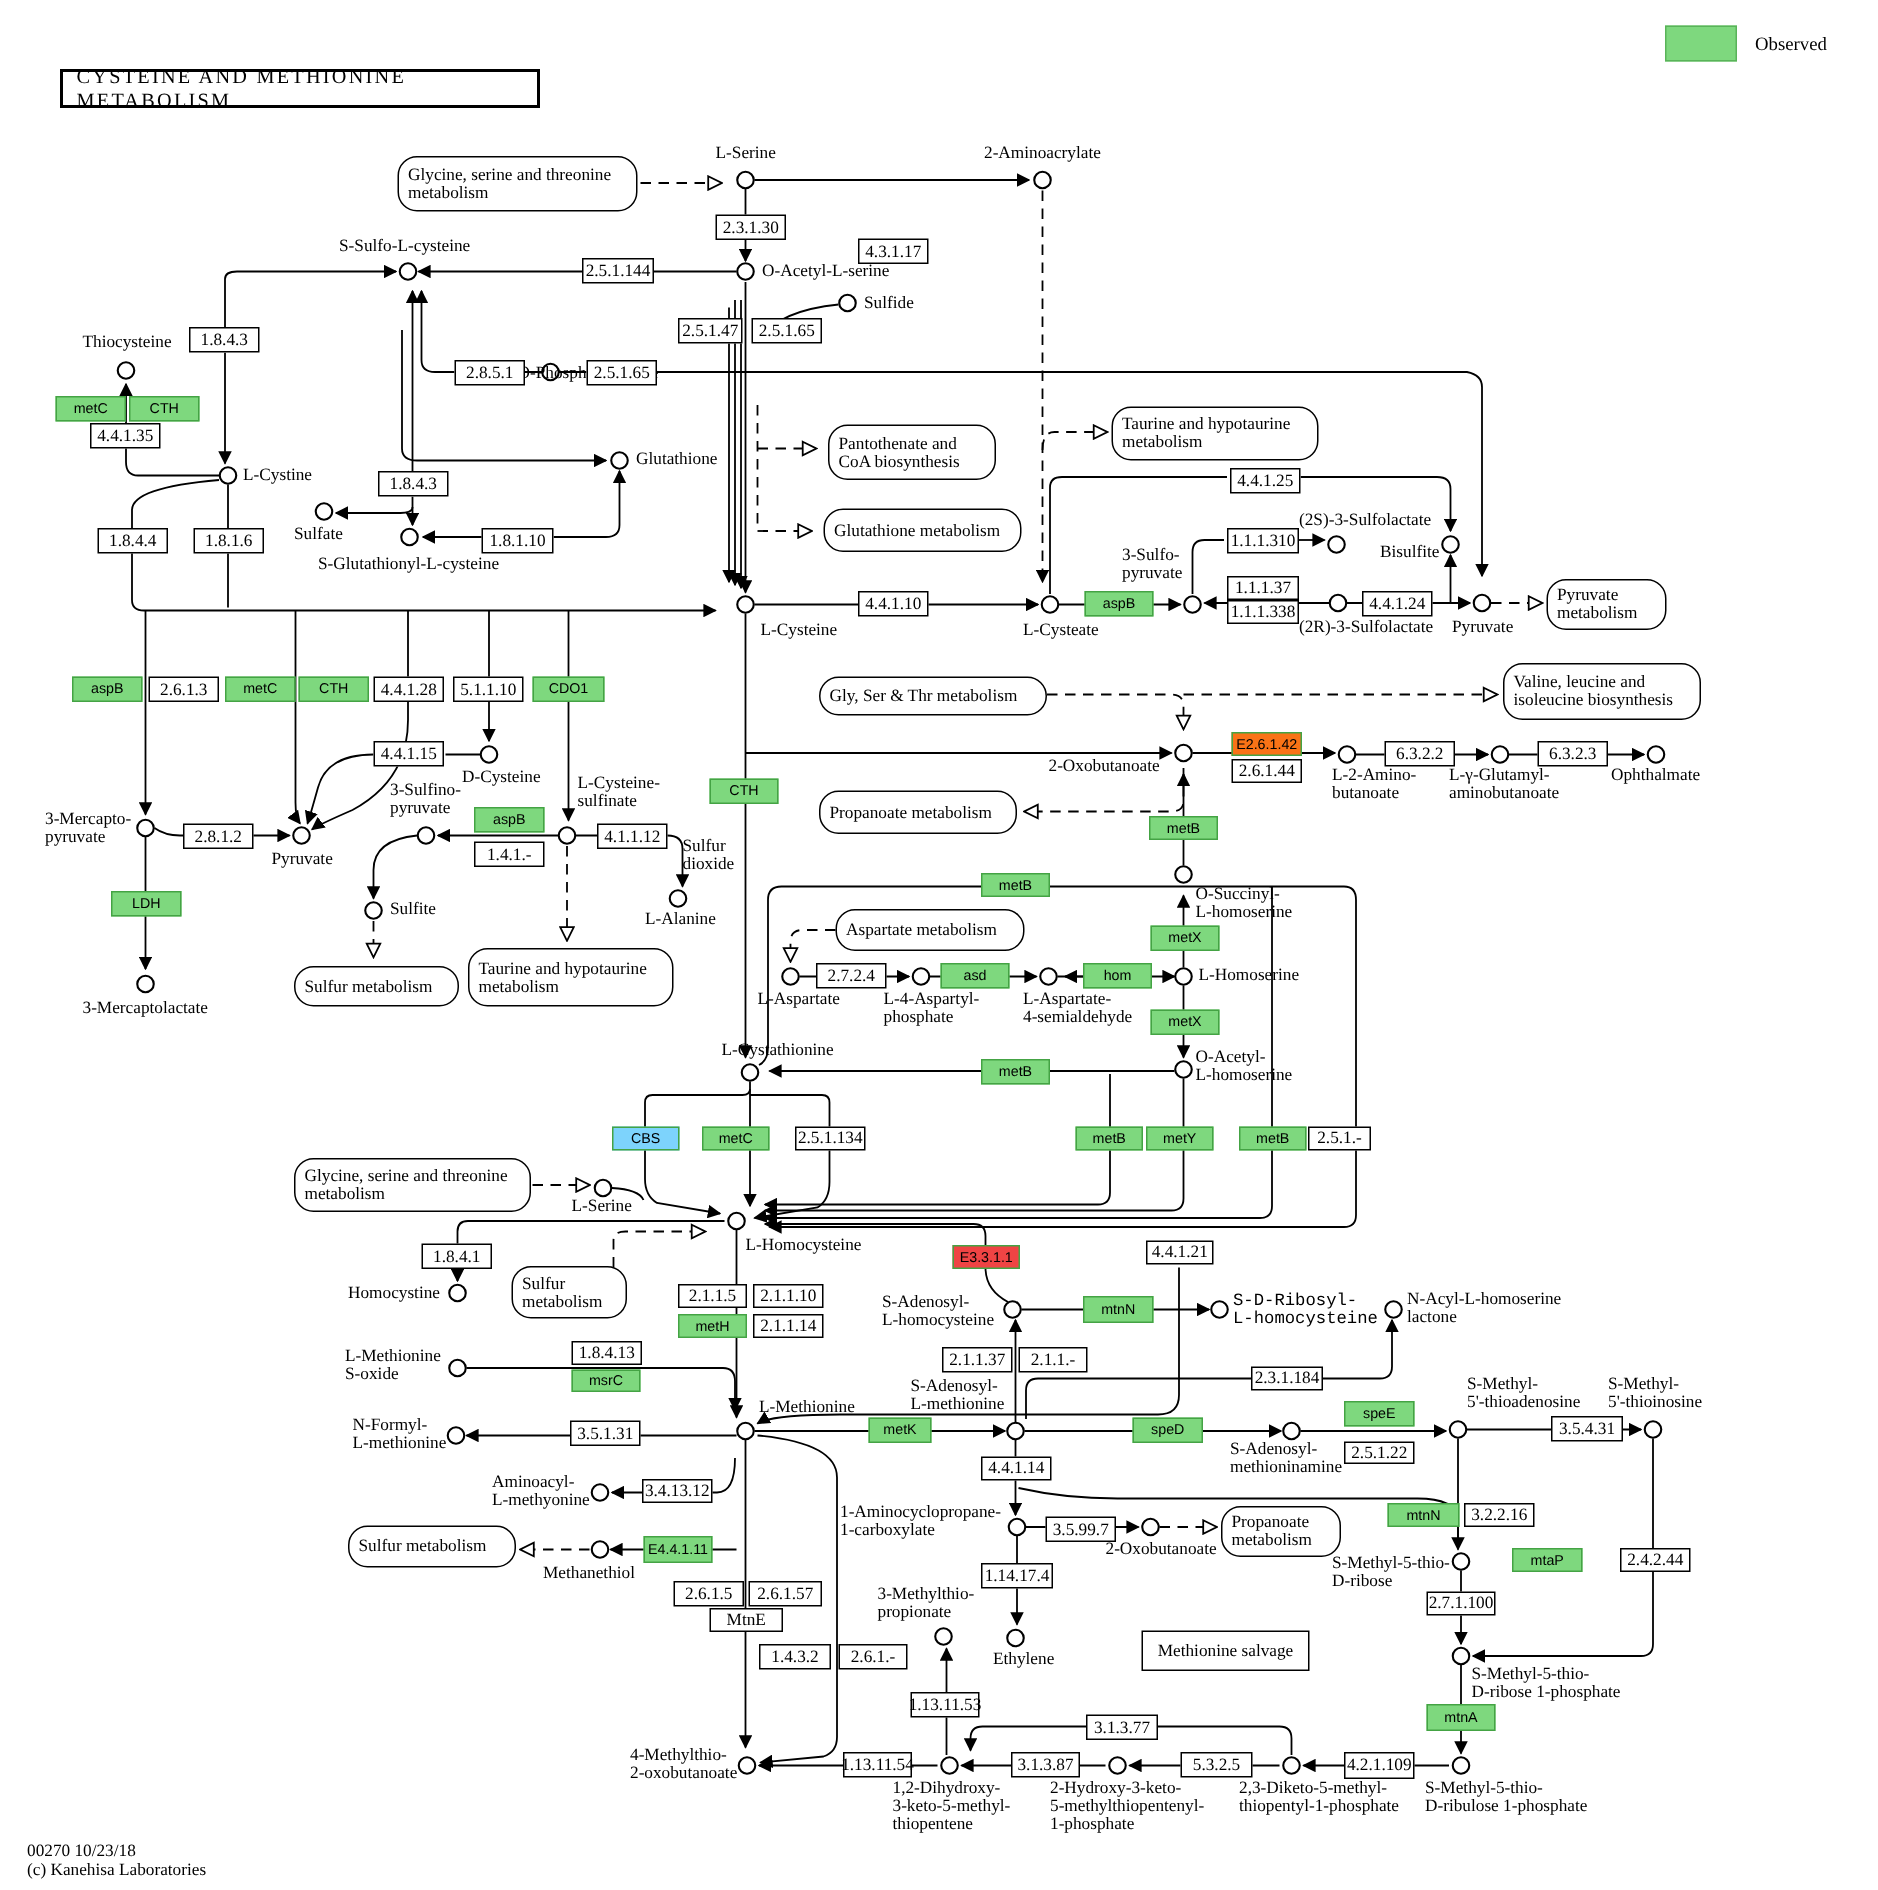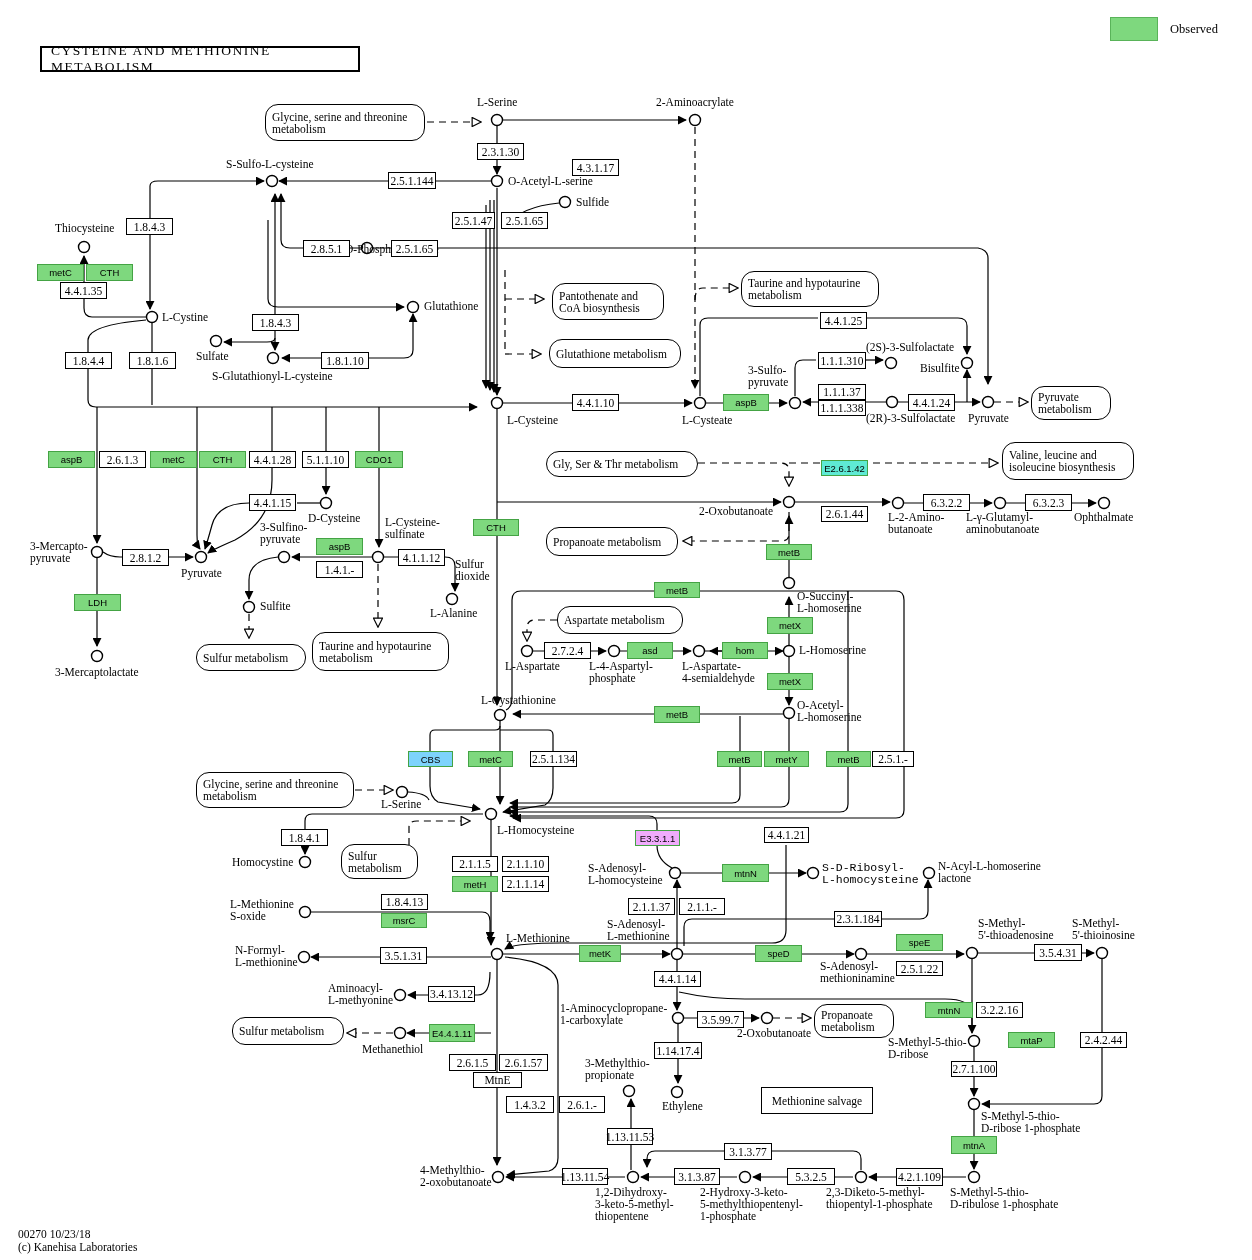--- a/index.html
+++ b/index.html
@@ -483,21 +483,21 @@
     <div class="ebox gbox" style="left: 199px; top: 451px; width: 47px; height: 17px; background: rgb(126, 216, 126); border-color: rgb(68, 163, 68);">CTH</div>
     <div class="ebox" style="left: 249px; top: 451px; width: 47px; height: 17px;">4.4.1.28</div>
     <div class="ebox" style="left: 302px; top: 451px; width: 47px; height: 17px;">5.1.1.10</div>
     <div class="ebox gbox" style="left: 355px; top: 451px; width: 48px; height: 17px; background: rgb(126, 216, 126); border-color: rgb(68, 163, 68);">CDO1</div>
     <div class="ebox" style="left: 249px; top: 494px; width: 47px; height: 17px;">4.4.1.15</div>
     <div class="ebox" style="left: 122px; top: 549px; width: 47px; height: 17px;">2.8.1.2</div>
     <div class="ebox gbox" style="left: 316px; top: 538px; width: 47px; height: 17px; background: rgb(126, 216, 126); border-color: rgb(68, 163, 68);">aspB</div>
     <div class="ebox" style="left: 316px; top: 561px; width: 47px; height: 17px;">1.4.1.-</div>
     <div class="ebox" style="left: 398px; top: 549px; width: 47px; height: 17px;">4.1.1.12</div>
     <div class="ebox gbox" style="left: 473px; top: 519px; width: 46px; height: 17px; background: rgb(126, 216, 126); border-color: rgb(68, 163, 68);">CTH</div>
-    <div class="ebox gbox" style="left: 821px; top: 460px; width: 47px; height: 16px; background: #5eead4; border-color: rgb(68, 163, 68);">E2.6.1.42</div>
+    <div class="ebox gbox" style="left: 821px; top: 488px; width: 47px; height: 16px; background: #f97316; border-color: rgb(68, 163, 68);">E2.6.1.42</div>
     <div class="ebox" style="left: 821px; top: 506px; width: 47px; height: 16px;">2.6.1.44</div>
     <div class="ebox" style="left: 923px; top: 494px; width: 47px; height: 17px;">6.3.2.2</div>
     <div class="ebox" style="left: 1025px; top: 494px; width: 47px; height: 17px;">6.3.2.3</div>
     <div class="ebox gbox" style="left: 74px; top: 594px; width: 47px; height: 17px; background: rgb(126, 216, 126); border-color: rgb(68, 163, 68);">LDH</div>
     <div class="ebox gbox" style="left: 766px; top: 544px; width: 46px; height: 16px; background: rgb(126, 216, 126); border-color: rgb(68, 163, 68);">metB</div>
     <div class="ebox gbox" style="left: 654px; top: 582px; width: 46px; height: 16px; background: rgb(126, 216, 126); border-color: rgb(68, 163, 68);">metB</div>
     <div class="ebox gbox" style="left: 767px; top: 617px; width: 46px; height: 17px; background: rgb(126, 216, 126); border-color: rgb(68, 163, 68);">metX</div>
     <div class="ebox" style="left: 544px; top: 642px; width: 47px; height: 17px;">2.7.2.4</div>
     <div class="ebox gbox" style="left: 627px; top: 642px; width: 46px; height: 17px; background: rgb(126, 216, 126); border-color: rgb(68, 163, 68);">asd</div>
     <div class="ebox gbox" style="left: 722px; top: 642px; width: 46px; height: 17px; background: rgb(126, 216, 126); border-color: rgb(68, 163, 68);">hom</div>
@@ -505,21 +505,21 @@
     <div class="ebox gbox" style="left: 654px; top: 706px; width: 46px; height: 17px; background: rgb(126, 216, 126); border-color: rgb(68, 163, 68);">metB</div>
     <div class="ebox gbox" style="left: 408px; top: 751px; width: 45px; height: 16px; background: #7dd3fc; border-color: rgb(68, 163, 68);">CBS</div>
     <div class="ebox gbox" style="left: 468px; top: 751px; width: 45px; height: 16px; background: rgb(126, 216, 126); border-color: rgb(68, 163, 68);">metC</div>
     <div class="ebox" style="left: 530px; top: 751px; width: 47px; height: 16px;">2.5.1.134</div>
     <div class="ebox gbox" style="left: 717px; top: 751px; width: 45px; height: 16px; background: rgb(126, 216, 126); border-color: rgb(68, 163, 68);">metB</div>
     <div class="ebox gbox" style="left: 764px; top: 751px; width: 45px; height: 16px; background: rgb(126, 216, 126); border-color: rgb(68, 163, 68);">metY</div>
     <div class="ebox gbox" style="left: 826px; top: 751px; width: 45px; height: 16px; background: rgb(126, 216, 126); border-color: rgb(68, 163, 68);">metB</div>
     <div class="ebox" style="left: 872px; top: 751px; width: 42px; height: 16px;">2.5.1.-</div>
     <div class="ebox" style="left: 281px; top: 829px; width: 47px; height: 17px;">1.8.4.1</div>
     <div class="ebox" style="left: 764px; top: 827px; width: 45px; height: 16px;">4.4.1.21</div>
-    <div class="ebox gbox" style="left: 635px; top: 830px; width: 45px; height: 16px; background: #f0abfc; border-color: rgb(68, 163, 68);">E3.3.1.1</div>
+    <div class="ebox gbox" style="left: 635px; top: 830px; width: 45px; height: 16px; background: #ef4444; border-color: rgb(68, 163, 68);">E3.3.1.1</div>
     <div class="ebox" style="left: 452px; top: 856px; width: 46px; height: 16px;">2.1.1.5</div>
     <div class="ebox" style="left: 502px; top: 856px; width: 47px; height: 16px;">2.1.1.10</div>
     <div class="ebox gbox" style="left: 452px; top: 876px; width: 46px; height: 16px; background: rgb(126, 216, 126); border-color: rgb(68, 163, 68);">metH</div>
     <div class="ebox" style="left: 502px; top: 876px; width: 47px; height: 16px;">2.1.1.14</div>
     <div class="ebox" style="left: 381px; top: 894px; width: 47px; height: 16px;">1.8.4.13</div>
     <div class="ebox gbox" style="left: 381px; top: 913px; width: 46px; height: 15px; background: rgb(126, 216, 126); border-color: rgb(68, 163, 68);">msrC</div>
     <div class="ebox" style="left: 380px; top: 947px; width: 47px; height: 17px;">3.5.1.31</div>
     <div class="ebox" style="left: 628px; top: 898px; width: 47px; height: 17px;">2.1.1.37</div>
     <div class="ebox" style="left: 679px; top: 898px; width: 46px; height: 17px;">2.1.1.-</div>
     <div class="ebox" style="left: 834px; top: 911px; width: 48px; height: 16px;">2.3.1.184</div>

